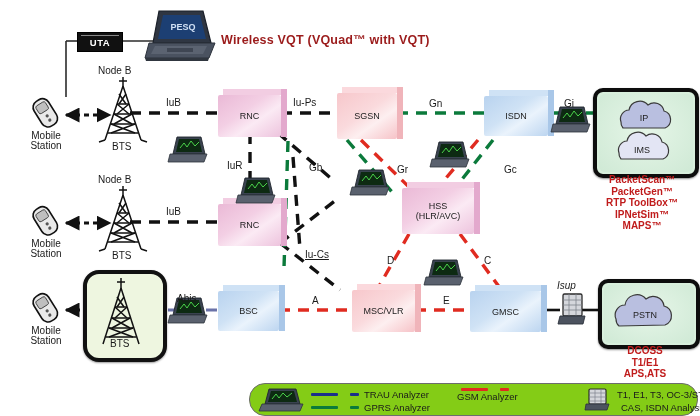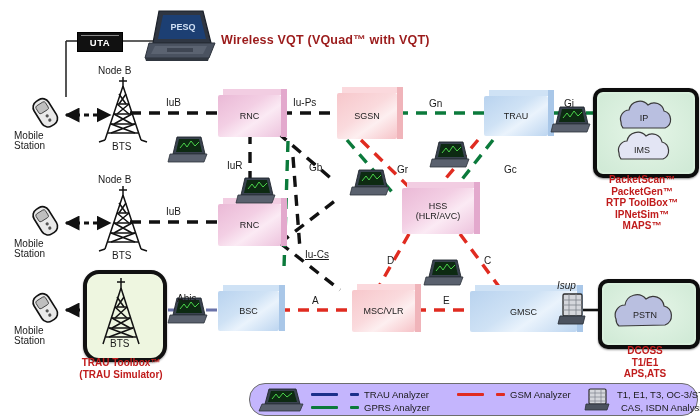--- a/index.html
+++ b/index.html
@@ -3,21 +3,21 @@
 <meta charset="utf-8">
 <style>
   html,body{margin:0;padding:0;background:#ffffff;}
   body{font-family:"Liberation Sans",sans-serif;}
   #stage{position:relative;width:700px;height:416px;background:#fff;overflow:hidden;}
 
   .abs{position:absolute;}
 
   
   .lbl{font-size:10px;color:#1a1a1a;line-height:10px;white-space:nowrap;}
-  .lbl-c{}
+  .lbl-c{text-align:center;}
   .title{font-size:12.5px;font-weight:bold;color:#9b1b1b;letter-spacing:.2px;white-space:nowrap;}
   .redlbl{font-size:10px;font-weight:bold;color:#c01c1c;line-height:11.5px;text-align:center;white-space:nowrap;}
 
   
   .node{position:absolute;border-radius:2px;}
   .node .face{position:absolute;inset:0;border-radius:2px;}
   .node .top{position:absolute;left:5px;right:-6px;top:-6px;height:6px;}
   .node .side{position:absolute;right:-6px;top:-6px;bottom:0;width:6px;}
   .node .cap{position:absolute;inset:0;display:flex;align-items:center;justify-content:center;
              font-size:9px;color:#222;text-align:center;line-height:10px;}
@@ -37,21 +37,21 @@
         box-shadow:0 1px 2px rgba(0,0,0,.45);}
   .cbox .inner{position:absolute;inset:2px;border-radius:6px;
                background:radial-gradient(ellipse at 50% 45%,#e6f6e8 0%,#cfe9d5 100%);}
 
   
   .tbox{position:absolute;border:4px solid #111;border-radius:16px;background:#eef6e0;
         box-shadow:0 1px 2px rgba(0,0,0,.4);}
 
   
   #legend{position:absolute;left:249px;top:383px;width:447px;height:31px;
-          border:1.5px solid #6d6d6d;border-radius:16px;background:#c4b5fd;}
+          border:1.5px solid #6d6d6d;border-radius:16px;background:#84cc16;}
   .lgrow{position:absolute;height:13px;display:flex;align-items:center;}
   .lgtxt{font-size:9.5px;color:#1a1a1a;white-space:nowrap;}
   .dashpair{display:flex;align-items:center;width:48px;justify-content:space-between;margin-right:5px;}
   .dash-l{height:2.5px;width:27px;border-radius:1px;}
   .dash-s{height:2.5px;width:9px;border-radius:1px;}
 
   
   #uta{position:absolute;background:#111;border:1px solid #000;color:#fff;font-size:9.5px;
        font-weight:bold;display:flex;align-items:center;justify-content:center;letter-spacing:.5px;}
   #uta::after{content:"";position:absolute;left:3px;right:3px;top:2px;height:1px;background:#bbb;opacity:.7;}
@@ -236,24 +236,20 @@
           <path d="M28,11 L46,67"></path>
         <path d="M22,30 L34,30"></path>
           <path d="M19,41 L37,41"></path>
           <path d="M16,51 L40,51"></path>
           <path d="M13,60 L43,60"></path>
         <path d="M24,20 L31,30 M31,20 L24,30 M22,30 L34,41 M34,30 L22,41 M19,41 L37,51 M37,41 L19,51 M16,51 L40,60 M40,51 L16,60"></path>
       </g>
     </svg>
   </div>
   <div class="abs lbl" style="left:110px;top:339px;"><span>BTS</span></div>
-  <div class="abs redlbl" style="left:51px;top:357px;width:140px;">
-    <div>TRAU Toolbox™</div>
-    <div>(TRAU Simulator)</div>
-  </div>
 
   <div class="node pink" style="left:218px;top:95px;width:63px;height:42px;">
     <div class="top"></div>
       <div class="side"></div>
       <div class="face"></div>
     <div class="cap">
         <span>RNC</span>
       </div>
   </div>
 
@@ -273,21 +269,21 @@
     <div class="cap">
         <span>SGSN</span>
       </div>
   </div>
 
   <div class="node blue" style="left:484px;top:96px;width:64px;height:40px;">
     <div class="top"></div>
       <div class="side"></div>
       <div class="face"></div>
     <div class="cap">
-        <span>TRAU</span>
+        <span>ISDN</span>
       </div>
   </div>
 
   <div class="node pink" style="left:402px;top:188px;width:72px;height:46px;">
     <div class="top"></div>
       <div class="side"></div>
       <div class="face"></div>
     <div class="cap">
       <div>
         <div>HSS</div>
@@ -307,21 +303,21 @@
 
   <div class="node pink2" style="left:352px;top:290px;width:63px;height:42px;">
     <div class="top"></div>
       <div class="side"></div>
       <div class="face"></div>
     <div class="cap">
         <span>MSC/VLR</span>
       </div>
   </div>
 
-  <div class="node blue" style="left:470px;top:291px;width:71px;height:41px;padding-left:36px;">
+  <div class="node blue" style="left:470px;top:291px;width:71px;height:41px;">
     <div class="top"></div>
       <div class="side"></div>
       <div class="face"></div>
     <div class="cap">
         <span>GMSC</span>
       </div>
   </div>
 
   <div class="cbox" style="left:593px;top:88px;width:98px;height:82px;">
     <div class="inner"></div>
@@ -490,21 +486,21 @@
       <span class="lgtxt">TRAU Analyzer</span>
     </div>
     <div class="lgrow" style="left:61px;top:17px;">
       <span class="dashpair">
         <span class="dash-l" id="sw1" style="background: rgb(11, 122, 59);"></span>
           <span class="dash-s" id="sw1b" style="background: rgb(11, 122, 59);"></span>
       </span>
       <span class="lgtxt">GPRS Analyzer</span>
     </div>
 
-    <div class="lgrow" style="left:207px;top:4px;">
+    <div class="lgrow" style="left:207px;top:4px;flex-direction:column;">
       <span class="dashpair">
         <span class="dash-l" id="sw2" style="background: rgb(224, 43, 32);"></span>
           <span class="dash-s" id="sw2b" style="background: rgb(224, 43, 32);"></span>
       </span>
       <span class="lgtxt">GSM Analyzer</span>
     </div>
 
     <div class="abs" style="left:335px;top:4px;width:28px;height:24px;">
       <svg width="28" height="24">
           <g>

